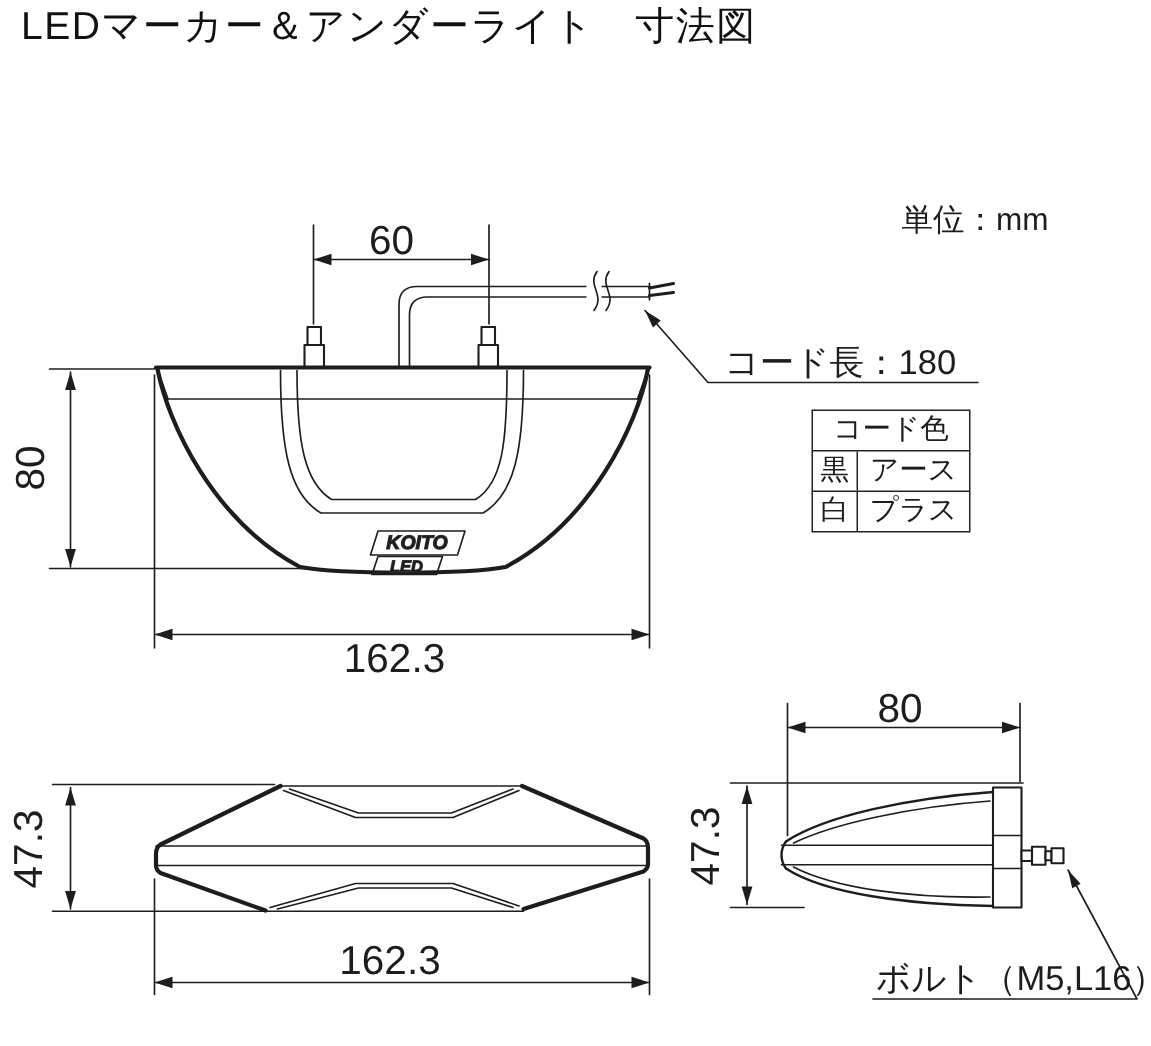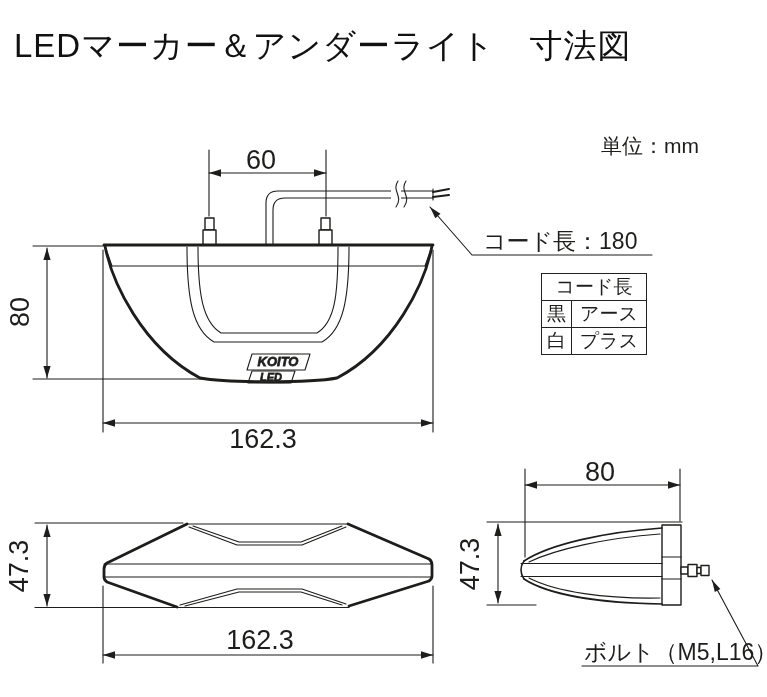--- a/index.html
+++ b/index.html
@@ -3,22 +3,22 @@
 <meta charset="utf-8">
 <style>
   :root{ --line:#1d1d1b; --bg:#ffffff; }
   html,body{margin:0;padding:0;background:#fff;}
   .page{
     position:relative; width:767px; height:697px;
     background:var(--bg); overflow:hidden;
     font-family:"Liberation Sans", sans-serif; color:var(--line);
   }
   .page-title{
-    position:absolute; left:14px; top:24px; margin:0;
-    font-size:33px; font-weight:500; letter-spacing:1px; color:#111;
+    position:absolute; left:14px; top:0; margin:0;
+    font-size:26px; font-weight:500; letter-spacing:1px; color:#111;
   }
   svg.drawing{position:absolute; left:0; top:0;}
   svg.drawing path, svg.drawing line, svg.drawing rect.outl{
     fill:none; stroke:var(--line); stroke-linecap:round; stroke-linejoin:round;
   }
   .thick{stroke-width:2.8px;}
   .med{stroke-width:1.6px;}
   .thin{stroke-width:1.1px;}
   .dim{stroke-width:1.1px;}
   svg.drawing polygon{fill:var(--line); stroke:none;}
@@ -201,21 +201,21 @@
 
       <g>
         <path class="dim" d="M712,580 L758,666 L582,666"></path>
         <polygon points="712,580 720.4,589.1 714.8,592.1"></polygon>
         <text class="label-jp" x="584" y="660">ボルト（M5,L16）</text>
       </g>
     </g>
   </svg>
 
   <div class="cord-table">
-    <div class="ct-header">コード長</div>
+    <div class="ct-header">コード色</div>
     <div class="ct-row">
       <div class="ct-color">黒</div>
       <div class="ct-polarity">アース</div>
     </div>
     <div class="ct-row">
       <div class="ct-color">白</div>
       <div class="ct-polarity">プラス</div>
     </div>
   </div>
 

